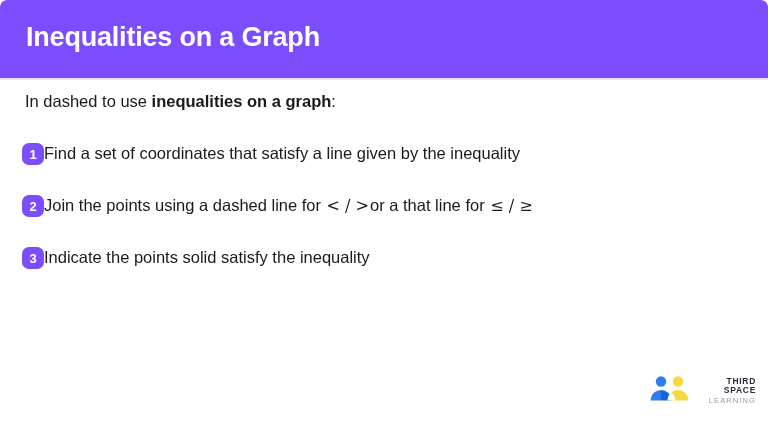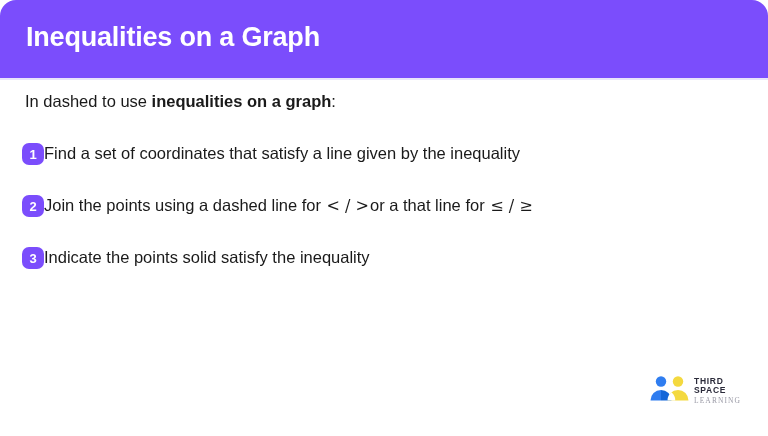--- a/index.html
+++ b/index.html
@@ -11,21 +11,21 @@
     width: 768px;
     height: 436px;
     font-family: "Liberation Sans", sans-serif;
     -webkit-font-smoothing: antialiased;
   }
   #card {
     position: relative;
     width: 768px;
     height: 436px;
     background: #ffffff;
-    border-radius: 16px;
+    border-radius: 6px;
     overflow: hidden;
     box-sizing: border-box;
   }
   
   #header-banner {
     position: absolute;
     left: 0;
     top: 0;
     width: 768px;
     height: 78px;
@@ -107,20 +107,21 @@
     font-size: 16px;
     padding: 0 1px;
   }
   
   #brand-logo {
     position: absolute;
     left: 648px;
     top: 372px;
     width: 108px;
     height: 36px;
+    text-align: right;
   }
   #logo-mark {
     position: absolute;
     left: 0;
     top: 2px;
     width: 44px;
     height: 30px;
   }
   #logo-wordmark {
     position: absolute;
@@ -132,21 +133,20 @@
     font-size: 8.5px;
     font-weight: bold;
     color: #2b2b3a;
     letter-spacing: 0.7px;
   }
   #logo-line-2 {
     font-size: 7.5px;
     color: #9a9aa6;
     letter-spacing: 1.1px;
     margin-top: 3px;
-    font-family: Liberation Serif, serif;
   }
 </style>
 </head>
 <body>
 
 <div id="card">
 
   <div id="header-banner"></div>
   <div id="header-underline"></div>
   <div id="page-title">Inequalities on a Graph</div>

